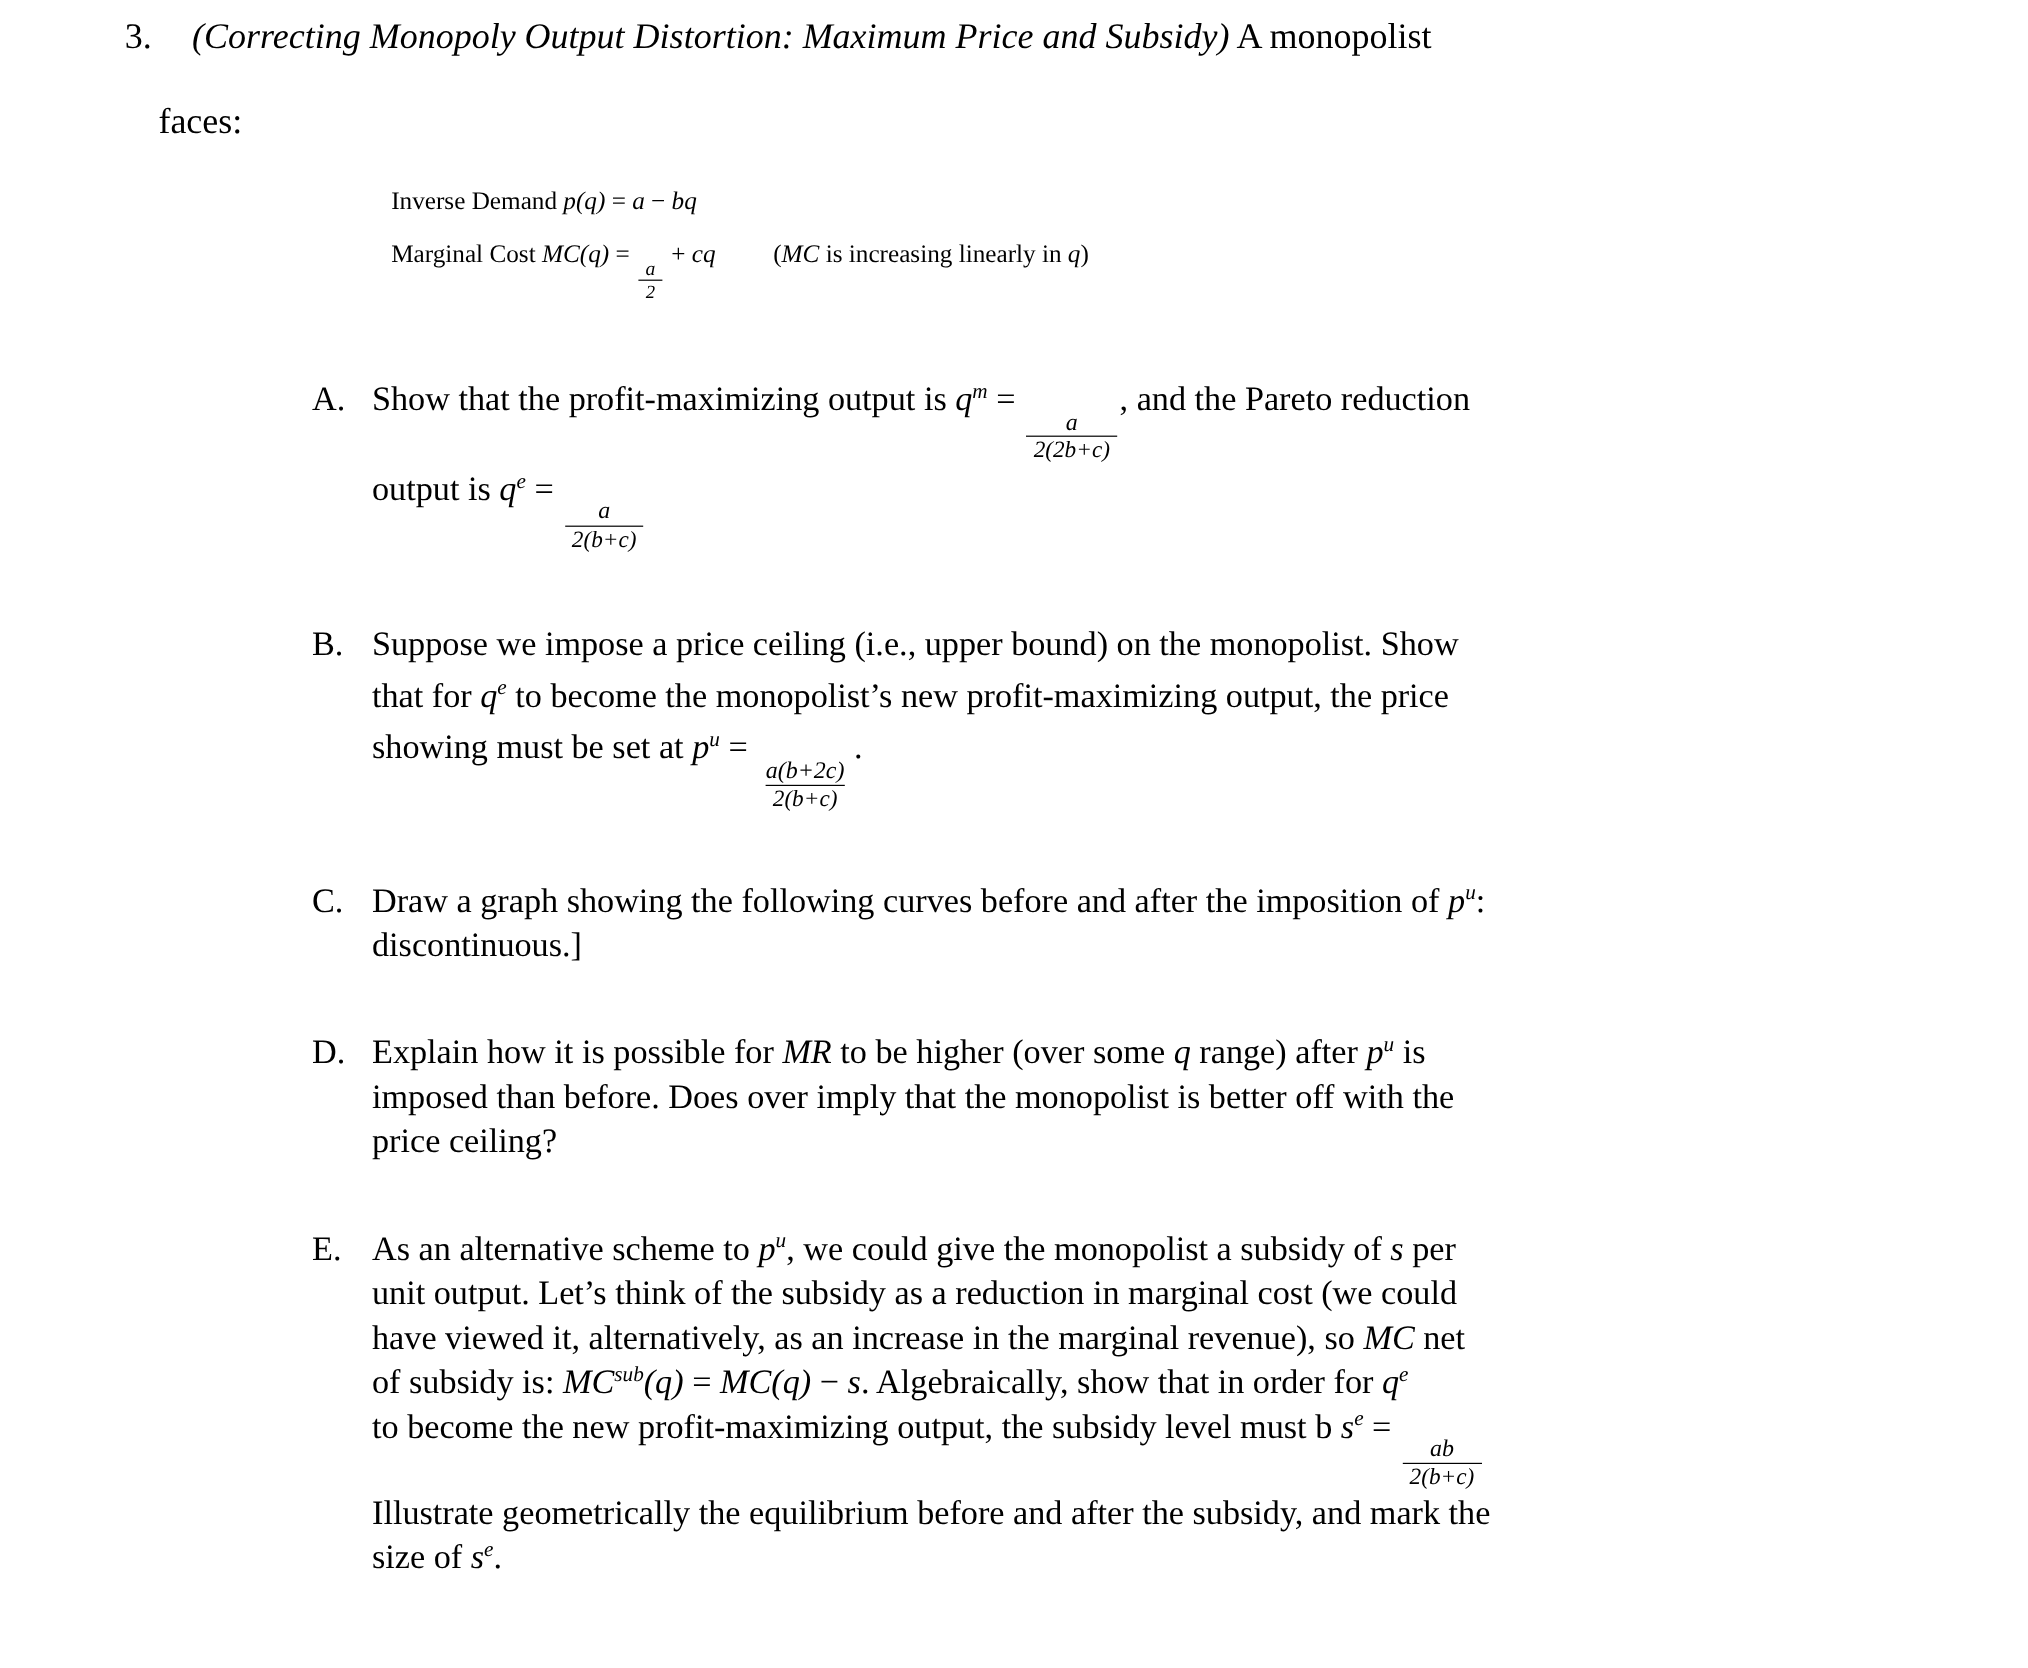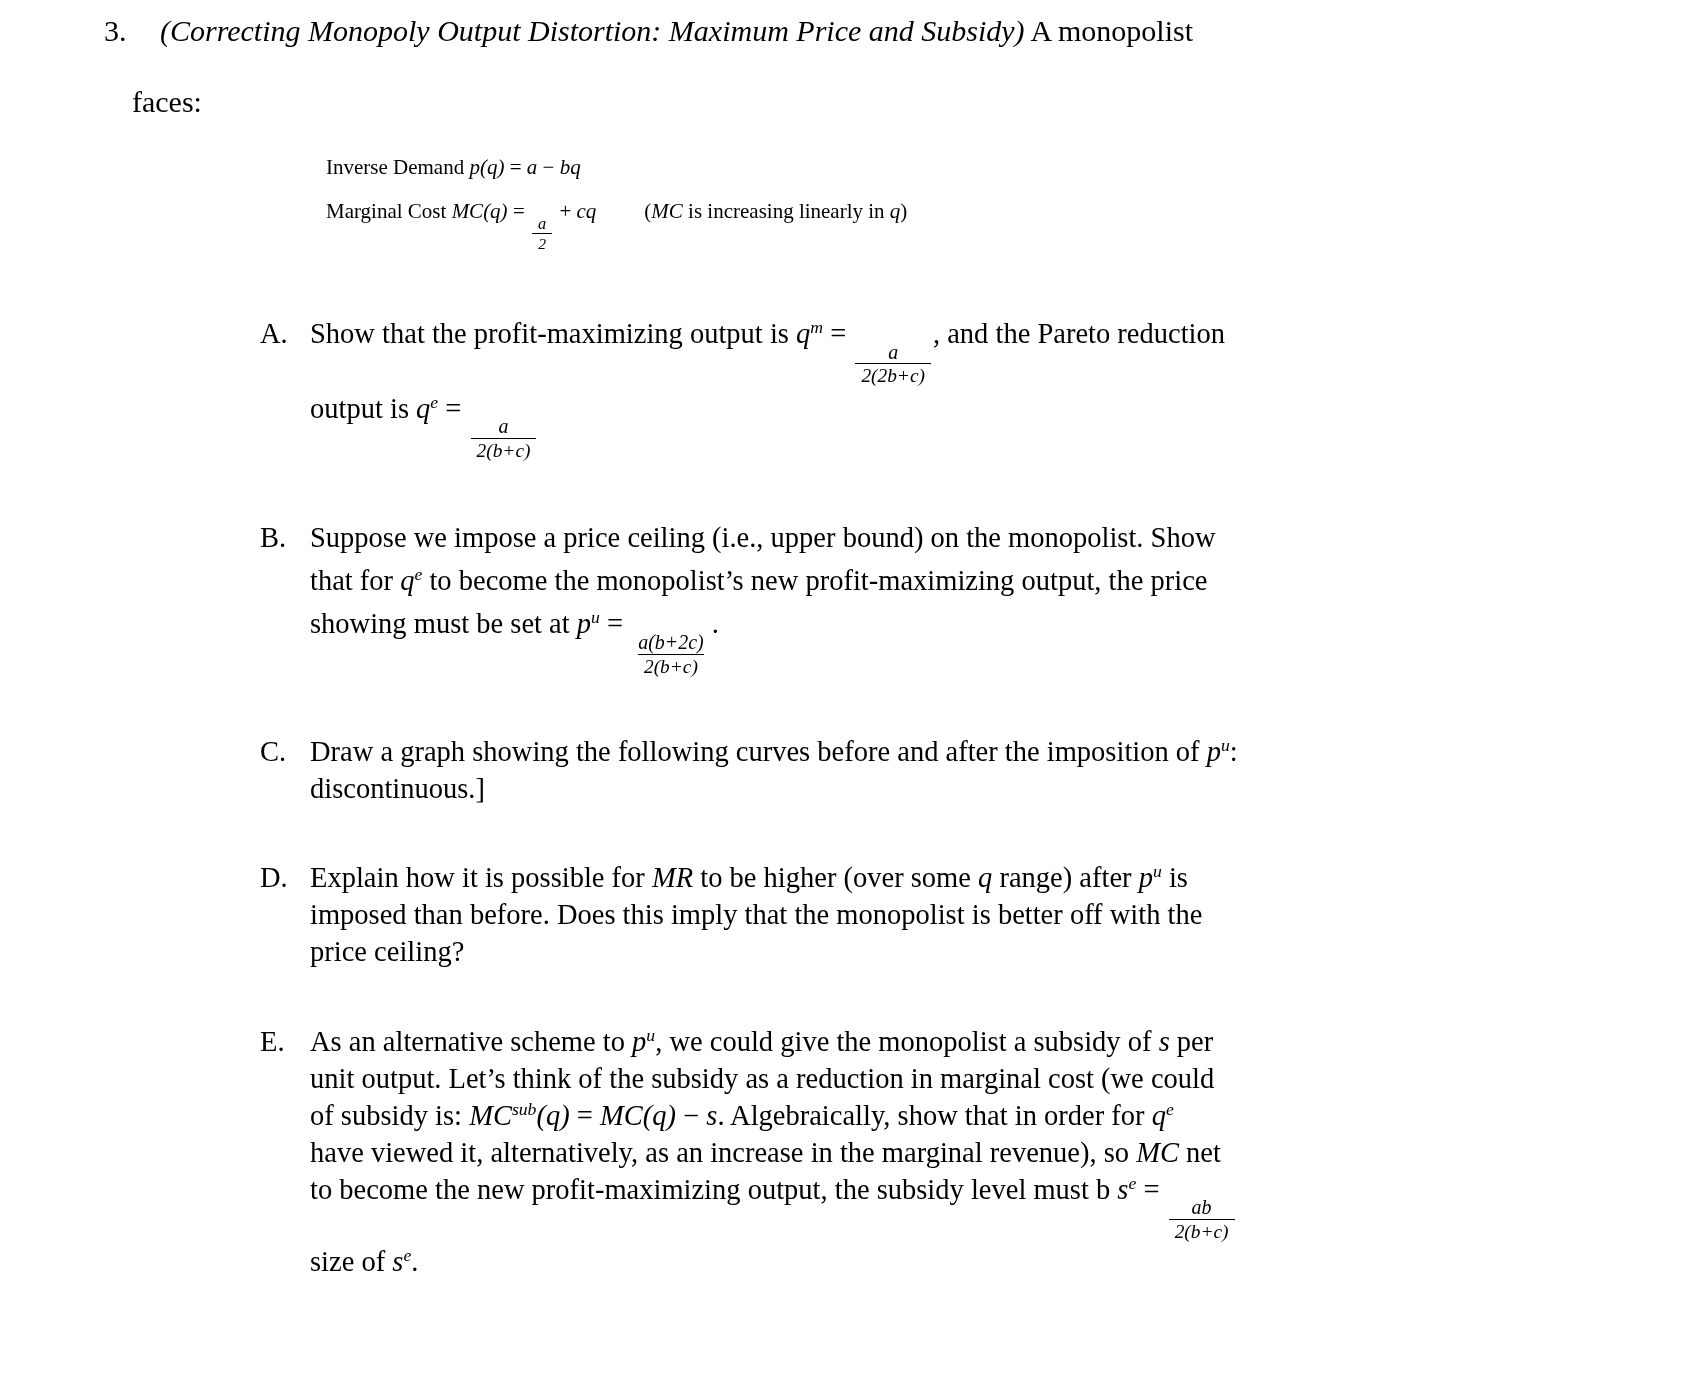--- a/index.html
+++ b/index.html
@@ -178,35 +178,36 @@
         <div class="part-body">
           <p><span>Draw a graph showing the following curves before and after the imposition of </span><span class="mi">p</span><sup class="sub-exp">u</sup><span>:</span></p>
           <p>discontinuous.]</p>
         </div>
       </div>
 
       <div class="part sp-d line-tight">
         <span class="part-letter">D.</span>
         <div class="part-body">
           <p><span>Explain how it is possible for </span><span class="mi">MR</span><span> to be higher (over some </span><span class="mi">q</span><span> range) after </span><span class="mi">p</span><sup class="sub-exp">u</sup><span> is</span></p>
-          <p>imposed than before. Does this imply that the monopolist is better off with the</p>
+          <p>imposed than before. Does over imply that the monopolist is better off with the</p>
           <p>price ceiling?</p>
         </div>
       </div>
 
       <div class="part sp-e line-tight">
         <span class="part-letter">E.</span>
         <div class="part-body">
           <p><span>As an alternative scheme to </span><span class="mi">p</span><sup class="sub-exp">u</sup><span>, we could give the monopolist a subsidy of </span><span class="mi">s</span><span> per</span></p>
           <p>unit output. Let’s think of the subsidy as a reduction in marginal cost (we could</p>
+          <p><span>have viewed it, alternatively, as an increase in the marginal revenue), so </span><span class="mi">MC</span><span> net</span></p>
           <p><span>of subsidy is: </span><span class="mi">MC</span><sup class="sub-exp">sub</sup><span class="mi">(q)</span><span> = </span><span class="mi">MC</span><span class="mi">(q)</span><span> − </span><span class="mi">s</span><span>. Algebraically, show that in order for </span><span class="mi">q</span><sup class="sub-exp">e</sup></p>
-          <p><span>have viewed it, alternatively, as an increase in the marginal revenue), so </span><span class="mi">MC</span><span> net</span></p>
           <p><span>to become the new profit-maximizing output, the subsidy level must b </span><span class="mi">s</span><sup class="sub-exp">e</sup><span> = </span><span class="frac tiny">
                 <span class="num">ab</span>
                 <span class="den">2(b+c)</span>
               </span></p>
+          <p>Illustrate geometrically the equilibrium before and after the subsidy, and mark the</p>
           <p><span>size of </span><span class="mi">s</span><sup class="sub-exp">e</sup><span>.</span></p>
         </div>
       </div>
 
     </div>
   </div>
 </div>
 
 </body></html>

